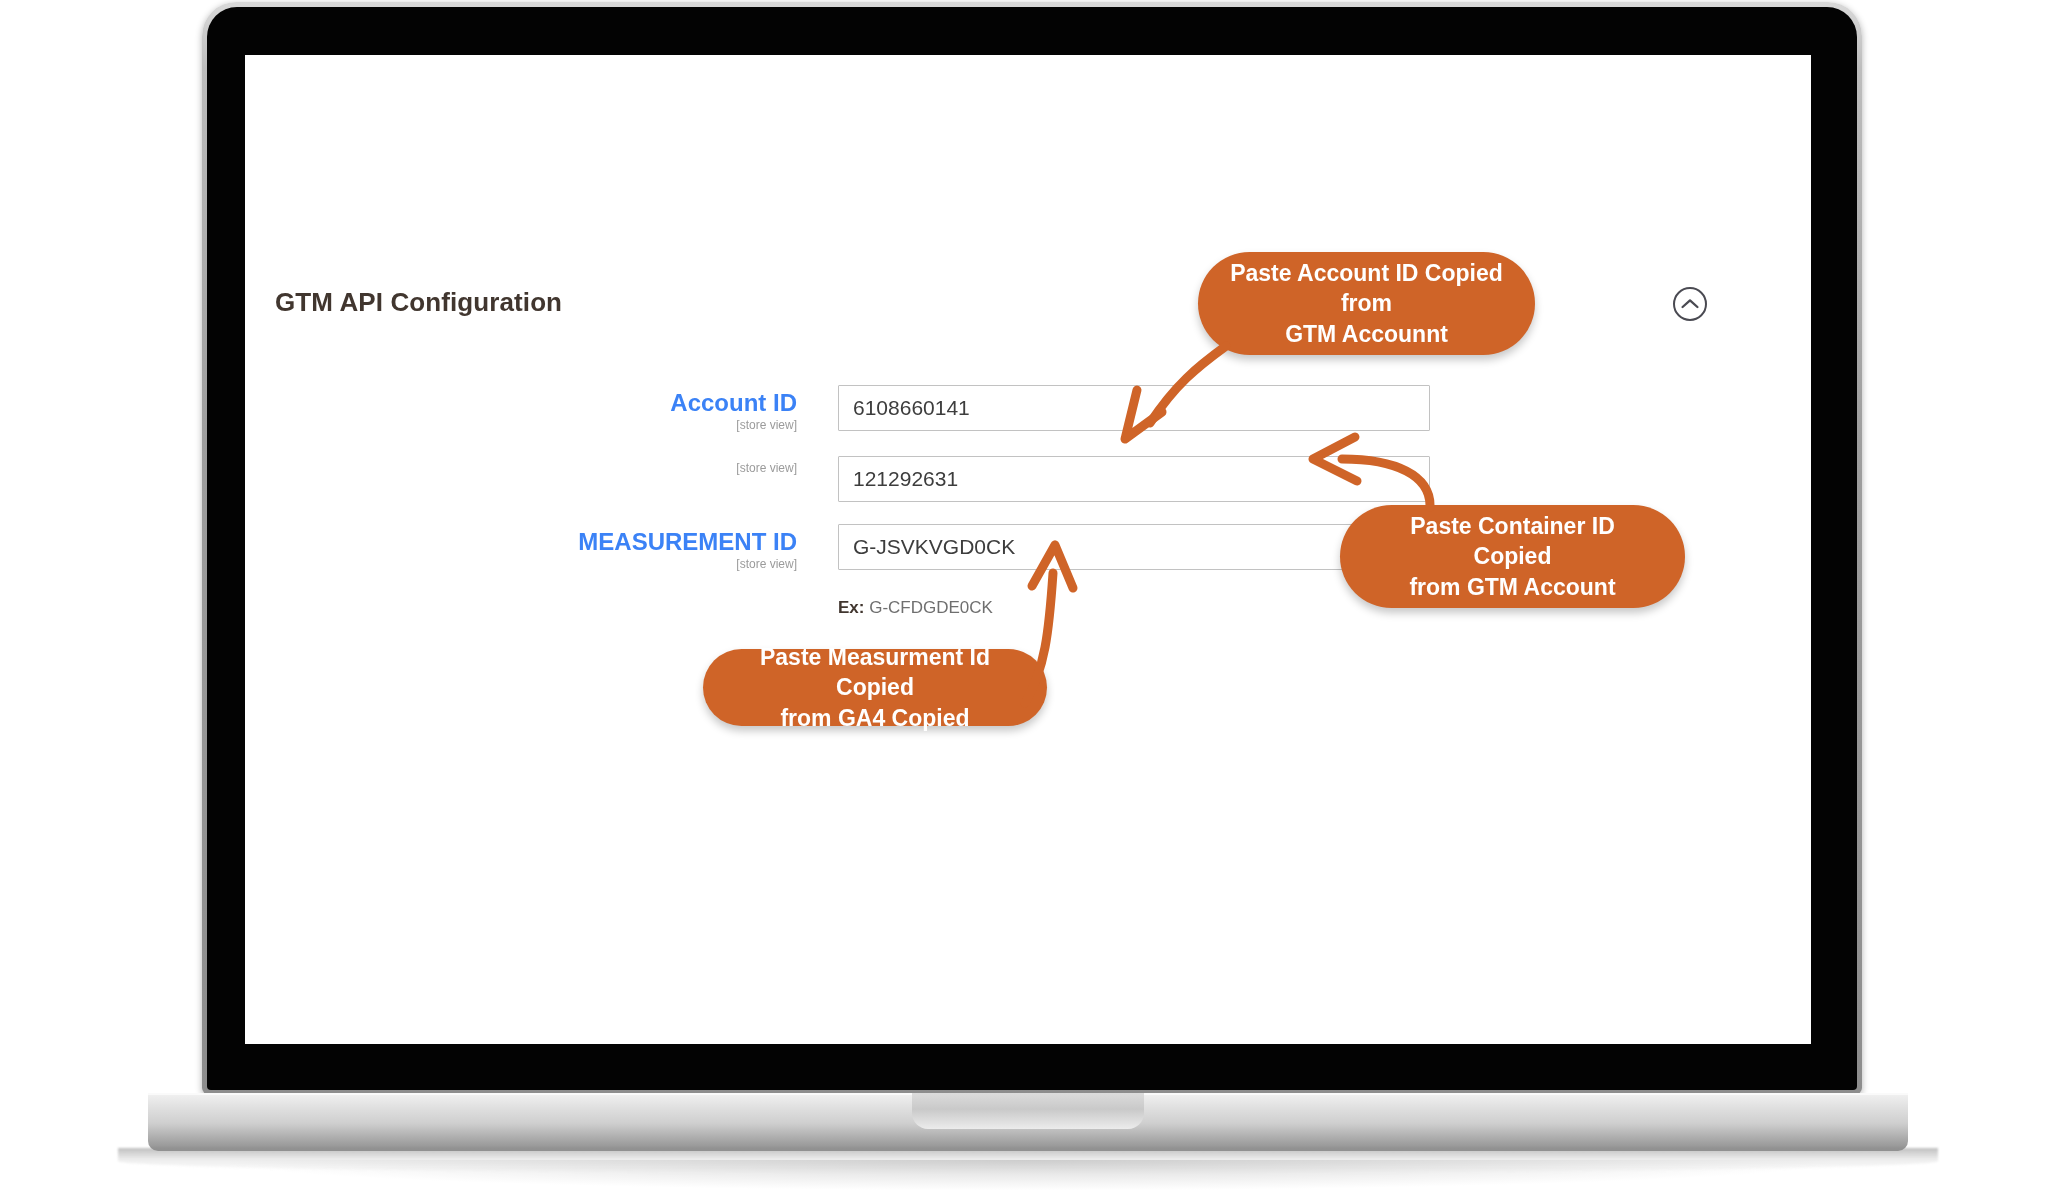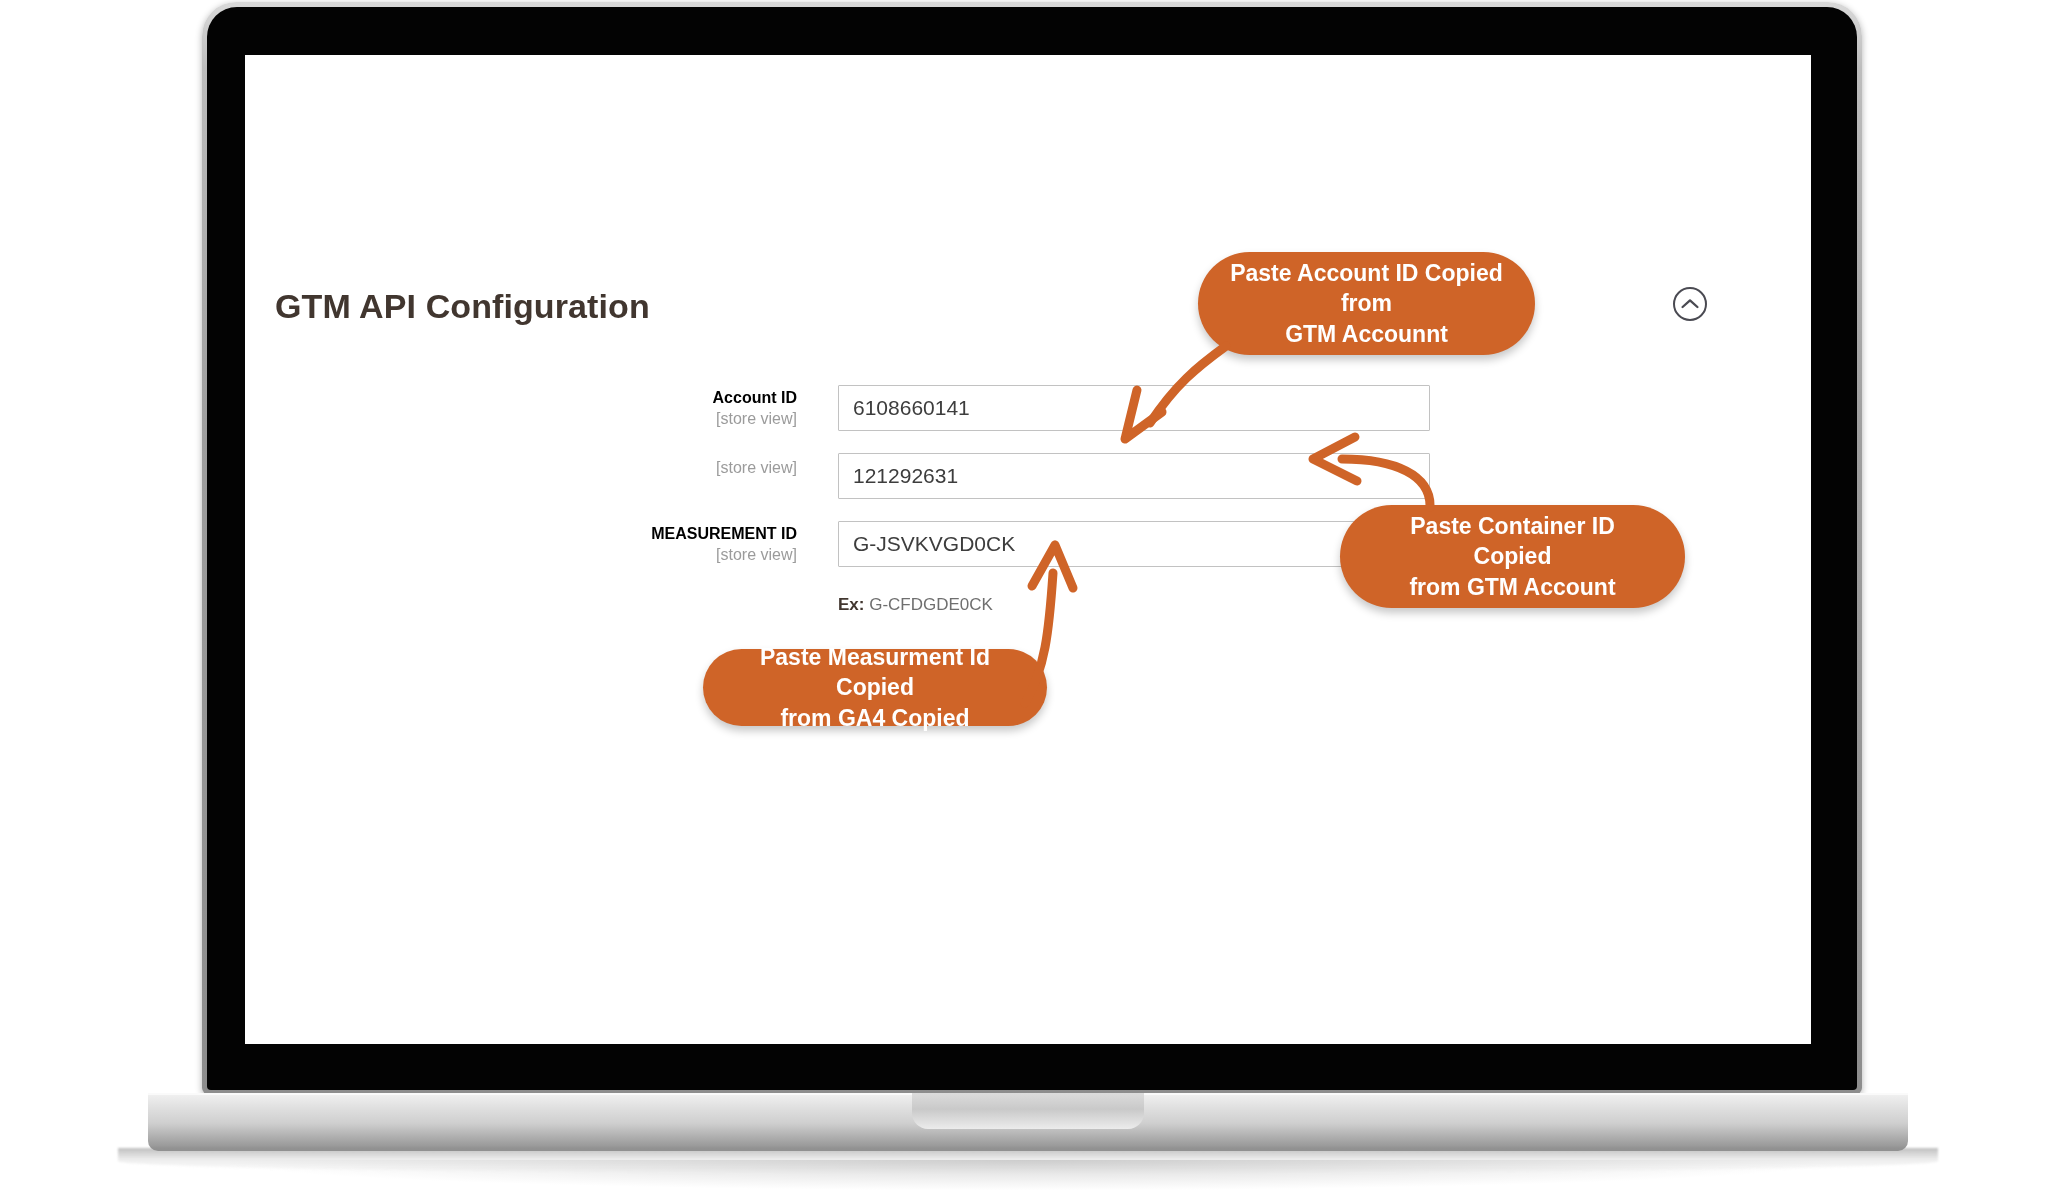--- a/index.html
+++ b/index.html
@@ -118,21 +118,21 @@
   }
 
   .section-head {
     position: absolute;
     left: 30px;
     top: 232px;
     right: 30px;
     height: 40px;
   }
   .section-title {
-    font-size: 34px;
+    font-size: 26px;
     font-weight: bold;
     color: #41362f;
     letter-spacing: 0.1px;
     font-family: "Liberation Sans", sans-serif;
   }
   .collapse-toggle {
     position: absolute;
     right: 74px;
     top: 0px;
     width: 34px;
@@ -161,29 +161,29 @@
     margin-bottom: 22px;
   }
   .label-col {
     width: 570px;
     text-align: right;
     padding-right: 18px;
     box-sizing: border-box;
     padding-top: 4px;
   }
   .label-main {
-    font-size: 16px;
+    font-size: 24px;
     font-weight: bold;
-    color: #000000;
+    color: #3b82f6;
     line-height: 1.18;
     display: block;
     white-space: nowrap;
   }
   .label-scope {
-    font-size: 16px;
+    font-size: 12px;
     color: #9b9b9b;
     display: block;
     line-height: 1.4;
     white-space: nowrap;
   }
   .field-col {
     width: 592px;
     padding-left: 23px;
   }
   .text-input {

